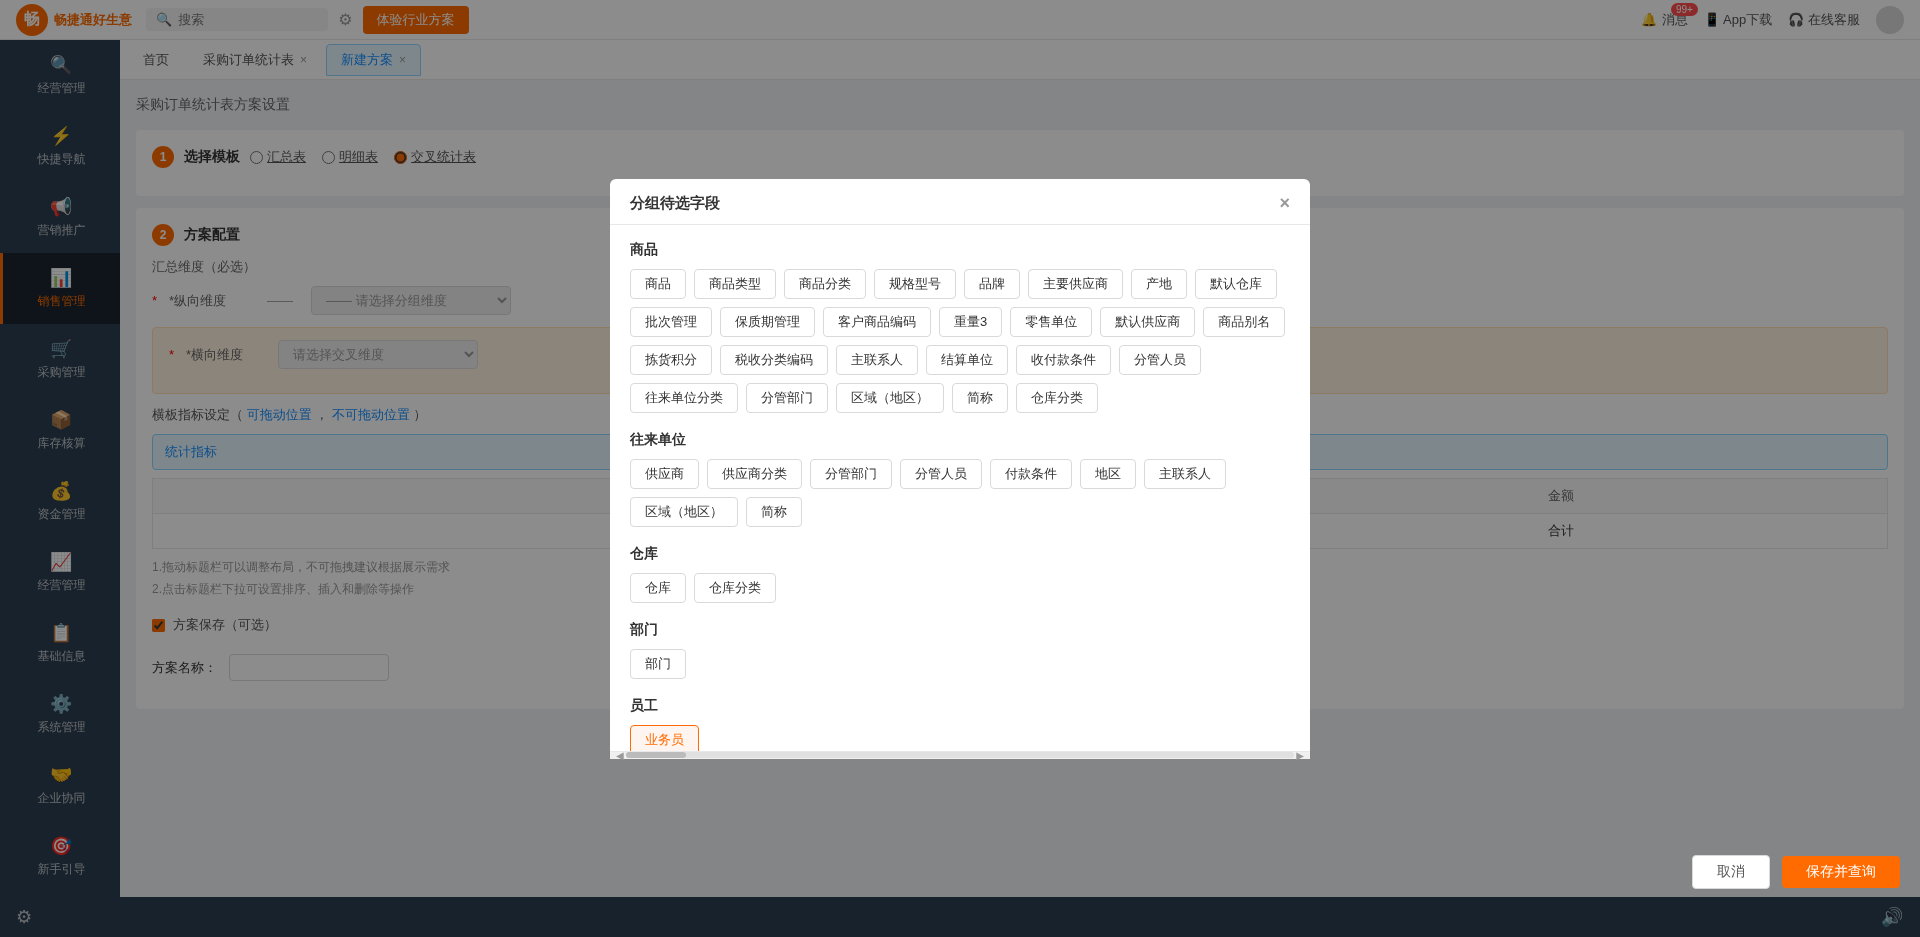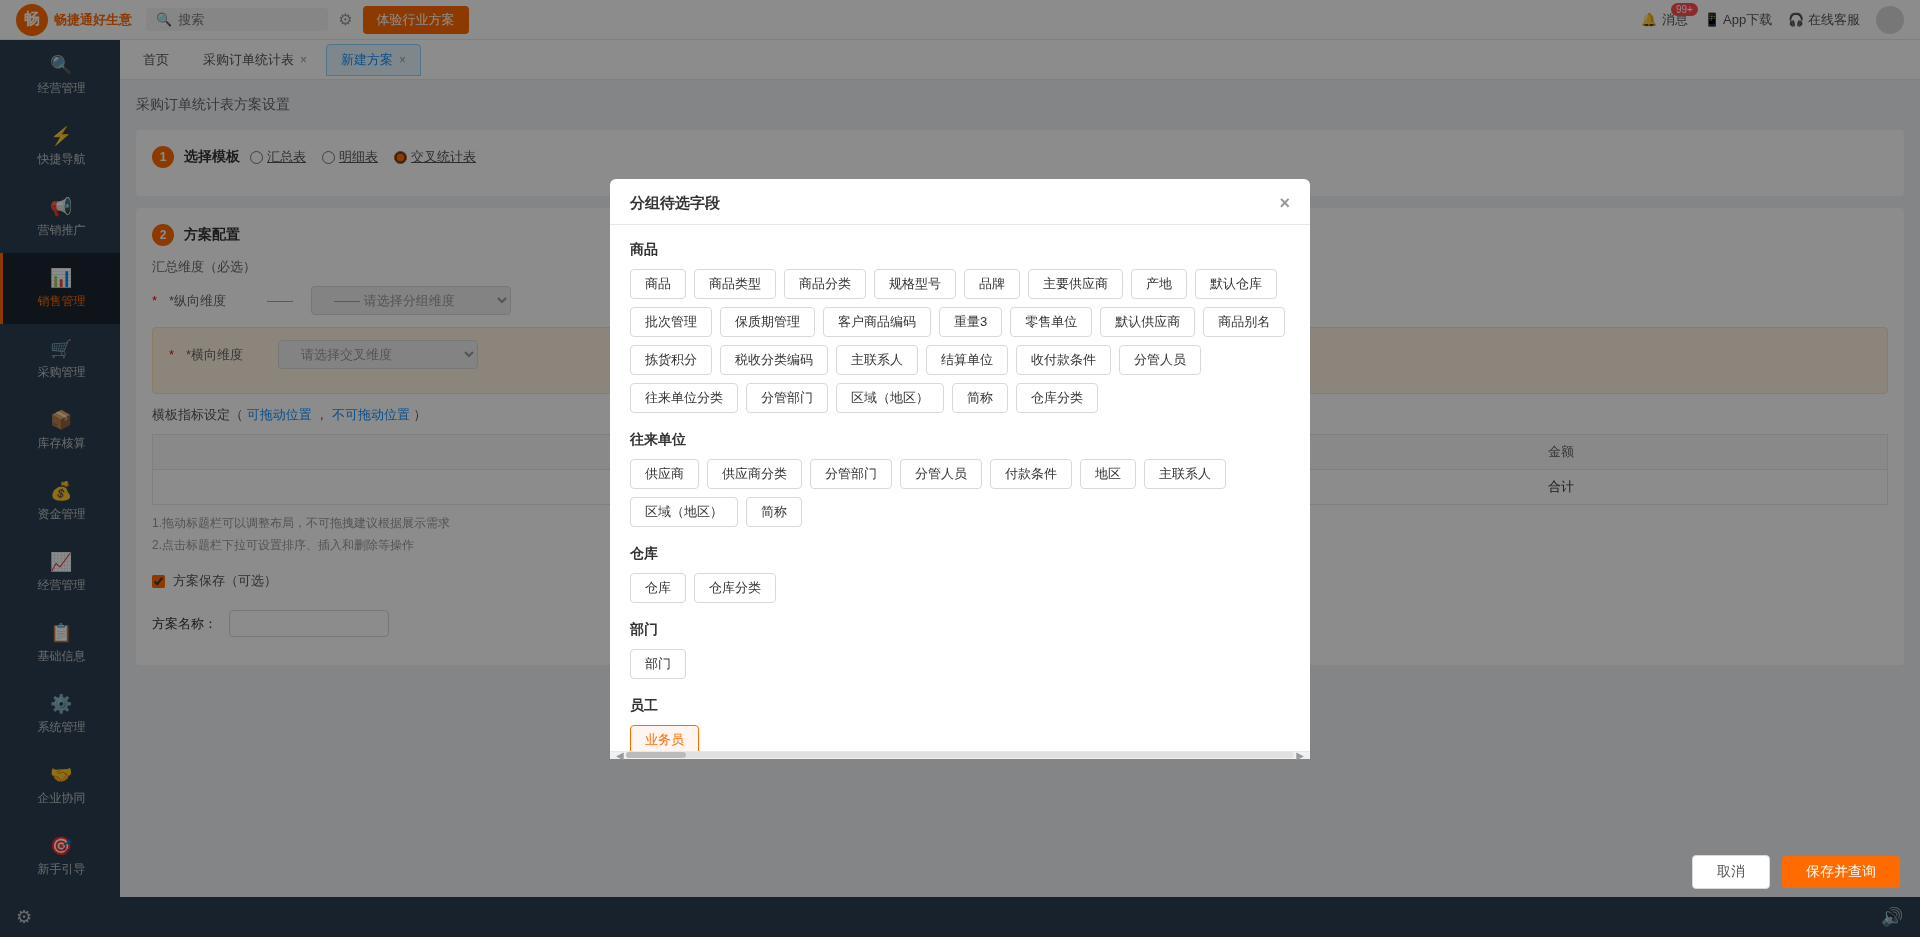--- a/index.html
+++ b/index.html
@@ -141,21 +141,21 @@
     }
 
     
     .radio-group { display: flex; align-items: center; gap: 16px; }
     .radio-option { display: flex; align-items: center; gap: 4px; cursor: pointer; font-size: 13px; color: #555; text-decoration: underline; }
     .radio-option input { accent-color: #ff6b00; }
 
     
     .form-row { display: flex; align-items: center; gap: 12px; margin-bottom: 12px; }
     .form-label { color: #666; font-size: 13px; min-width: 80px; }
-    .form-select { border: 1px solid #d9d9d9; border-radius: 4px; padding: 5px 18px; font-size: 13px; outline: none; color: #999; min-width: 200px; }
+    .form-select { border: 1px solid #d9d9d9; border-radius: 4px; padding: 5px 10px; font-size: 13px; outline: none; color: #999; min-width: 200px; }
 
     
     .stat-table { width: 100%; border-collapse: collapse; margin-top: 8px; }
     .stat-table th, .stat-table td { border: 1px solid #e8e8e8; padding: 8px 12px; font-size: 13px; text-align: center; }
     .stat-table th { background: #fafafa; color: #666; font-weight: normal; }
 
     
     .indicator-area { background: #e6f7ff; border: 1px solid #91d5ff; border-radius: 4px; padding: 8px 12px; margin-bottom: 8px; font-size: 13px; color: #1890ff; }
 
     
@@ -323,20 +323,21 @@
     </div>
 
     <div style="margin-bottom:10px;font-size:13px;color:#555;">
       <span>横板指标设定（</span>
       <span style="color:#1890ff;cursor:pointer;">可拖动位置</span>
       <span style="color:#555;">，</span>
       <span style="color:#1890ff;cursor:pointer;">不可拖动位置</span>
       <span style="color:#555;">）</span>
     </div>
 
+    <div class="indicator-area">统计指标</div>
     <table class="stat-table">
       <thead>
         <tr>
           <th>
             <span>主数量</span>
             <span style="color:#aaa;margin-left:4px;">▼</span>
           </th>
           <th>金额</th>
         </tr>
       </thead>

